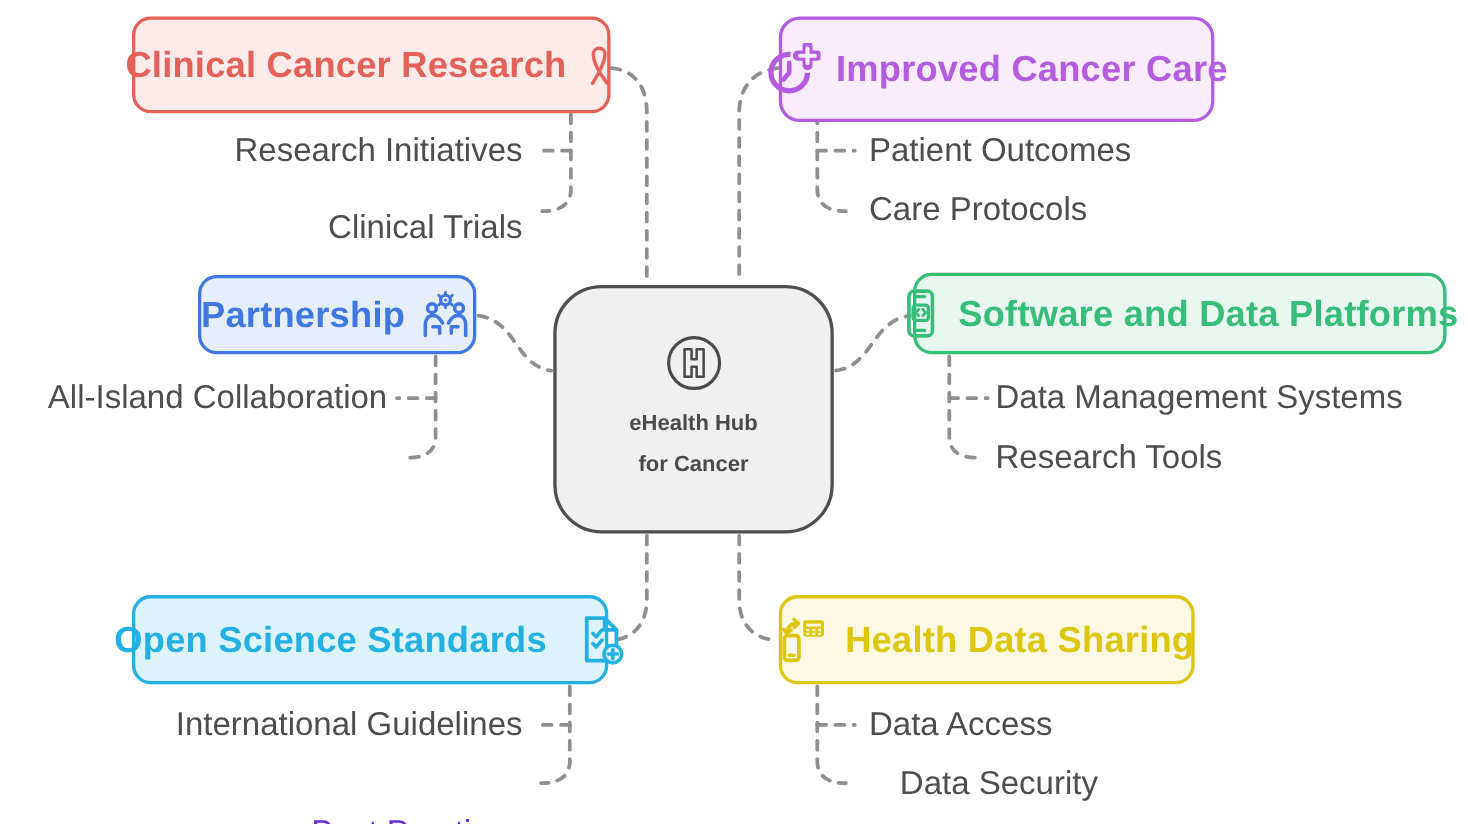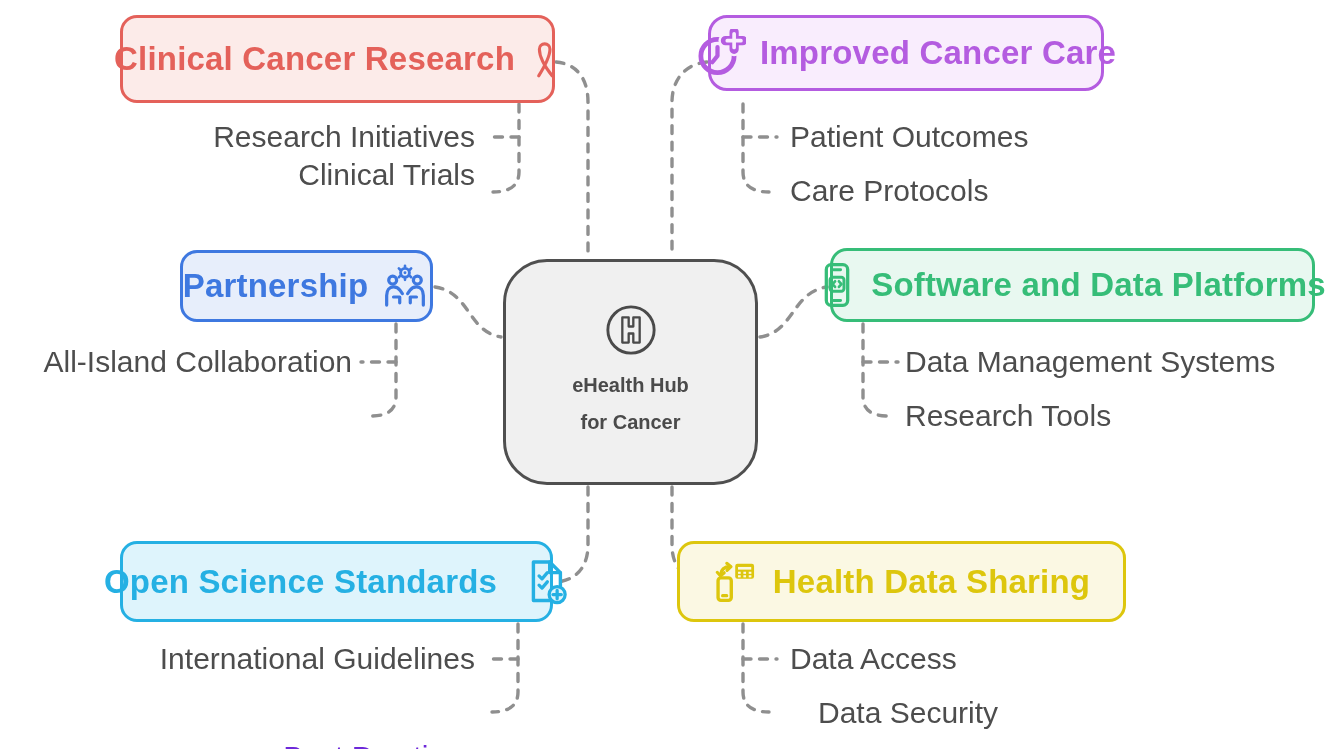--- a/index.html
+++ b/index.html
@@ -12,38 +12,38 @@
   .branch-box{
     position:absolute;z-index:2;display:flex;align-items:center;justify-content:center;
     border:3px solid var(--c);background:var(--bg);color:var(--c);
     border-radius:17px;font-weight:bold;white-space:nowrap;box-sizing:border-box;
   }
   .branch-box .label{font-size:33px;letter-spacing:.2px;}
   .branch-box .icon{display:flex;align-items:center;justify-content:center;}
   .icon svg{display:block;}
 
   .pos-b0{left:120px;top:15px;width:435px;height:88px;gap:16px;}
-  .pos-b1{left:708px;top:15px;width:396px;height:76px;gap:14px;border-radius:19px;}
+  .pos-b1{left:708px;top:15px;width:396px;height:96px;gap:14px;border-radius:19px;}
   .pos-b2{left:180px;top:250px;width:253px;height:72px;gap:12px;}
   .pos-b3{left:830px;top:248px;width:485px;height:74px;gap:16px;}
   .pos-b4{left:120px;top:541px;width:433px;height:81px;gap:29px;}
-  .pos-b5{left:677px;top:541px;width:449px;height:81px;gap:15px;}
+  .pos-b5{left:708px;top:541px;width:378px;height:81px;gap:15px;}
 
   .center-box{
     position:absolute;z-index:2;left:503px;top:259px;width:255px;height:226px;
     border:3px solid #4f4f4f;background:#f0f0f0;color:#4a4a4a;border-radius:44px;
     display:flex;flex-direction:column;align-items:center;justify-content:center;gap:10px;
     box-sizing:border-box;
   }
   .center-box .ctitle{font-size:20px;font-weight:bold;line-height:37px;text-align:center;color:#4a4a4a;}
 
   .child{
     position:absolute;z-index:2;font-size:30px;line-height:30px;color:#4d4d4d;white-space:nowrap;
   }
-  .pos-c0-0{right:859px;top:122px;} .pos-c0-1{right:859px;top:160px;margin-left:40px;}
+  .pos-c0-0{right:859px;top:122px;} .pos-c0-1{right:859px;top:192px;margin-left:40px;}
   .pos-c1-0{left:790px;top:122px;}  .pos-c1-1{left:790px;top:176px;}
   .pos-c2-0{right:982px;top:347px;} .pos-c2-1{right:982px;top:401px;}
   .pos-c3-0{left:905px;top:347px;}  .pos-c3-1{left:905px;top:401px;}
   .pos-c4-0{right:859px;top:644px;} .pos-c4-1{right:859px;top:698px;}
   .pos-c5-0{left:790px;top:644px;}  .pos-c5-1{left:790px;top:698px;margin-left:28px;}
 </style>
 </head>
 <body>
 
 <div class="canvas">

